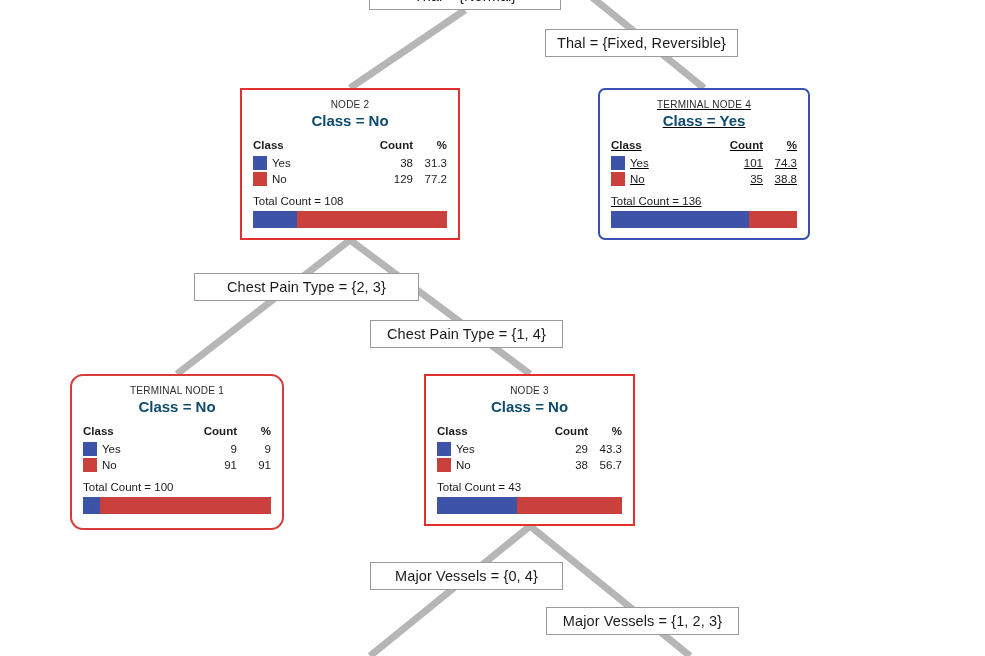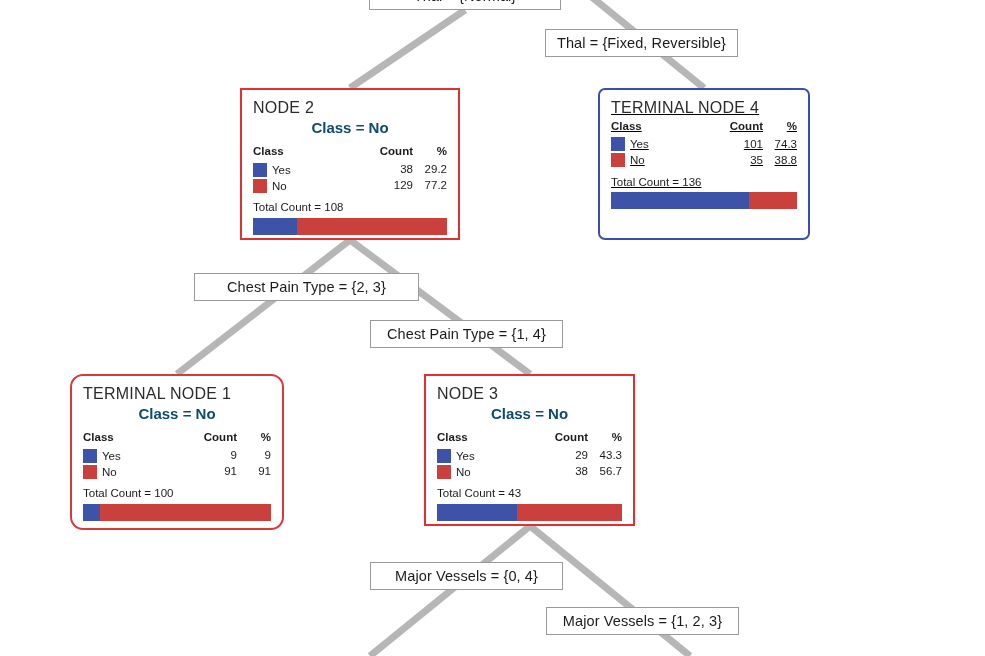--- a/index.html
+++ b/index.html
@@ -61,22 +61,22 @@
     border: 2px solid #d83a3a;
     border-radius: 13px;
   }
   .node.terminal-blue {
     border: 2px solid #3a4fb0;
     border-radius: 7px;
     text-decoration: underline;
   }
 
   .node-id {
-    text-align: left;
-    font-size: 16px;
+    text-align: center;
+    font-size: 10px;
     color: #2b2b2b;
     letter-spacing: .25px;
     line-height: 1.1;
     margin-bottom: 3px;
   }
   .node-class {
     text-align: center;
     font-size: 15px;
     font-weight: bold;
     color: #0c4a6e;
@@ -165,37 +165,38 @@
             <tr>
               <th class="c-class">Class</th>
               <th class="c-count">Count</th>
               <th class="c-pct">%</th>
             </tr>
           </thead>
           <tbody>
             <tr>
               <td class="c-class"><span class="swatch yes"></span><span>Yes</span></td>
               <td class="c-count">38</td>
-              <td class="c-pct">29.2</td>
+              <td class="c-pct">31.3</td>
             </tr>
             <tr>
               <td class="c-class"><span class="swatch no"></span><span>No</span></td>
               <td class="c-count">129</td>
               <td class="c-pct">77.2</td>
             </tr>
           </tbody>
         </table>
         <div class="total-count">Total Count = 108</div>
         <div class="dist-bar">
           <div class="seg-yes" style="width: 22.8%;"></div>
           <div class="seg-no" style="width: 77.2%;"></div>
         </div>
       </div>
       <div class="node terminal-blue" style="left: 598px; top: 88px; width: 212px; height: 152px;">
         <div class="node-id">TERMINAL NODE 4</div>
+        <div class="node-class">Class = Yes</div>
         <table class="stats">
           <thead>
             <tr>
               <th class="c-class">Class</th>
               <th class="c-count">Count</th>
               <th class="c-pct">%</th>
             </tr>
           </thead>
           <tbody>
             <tr>

